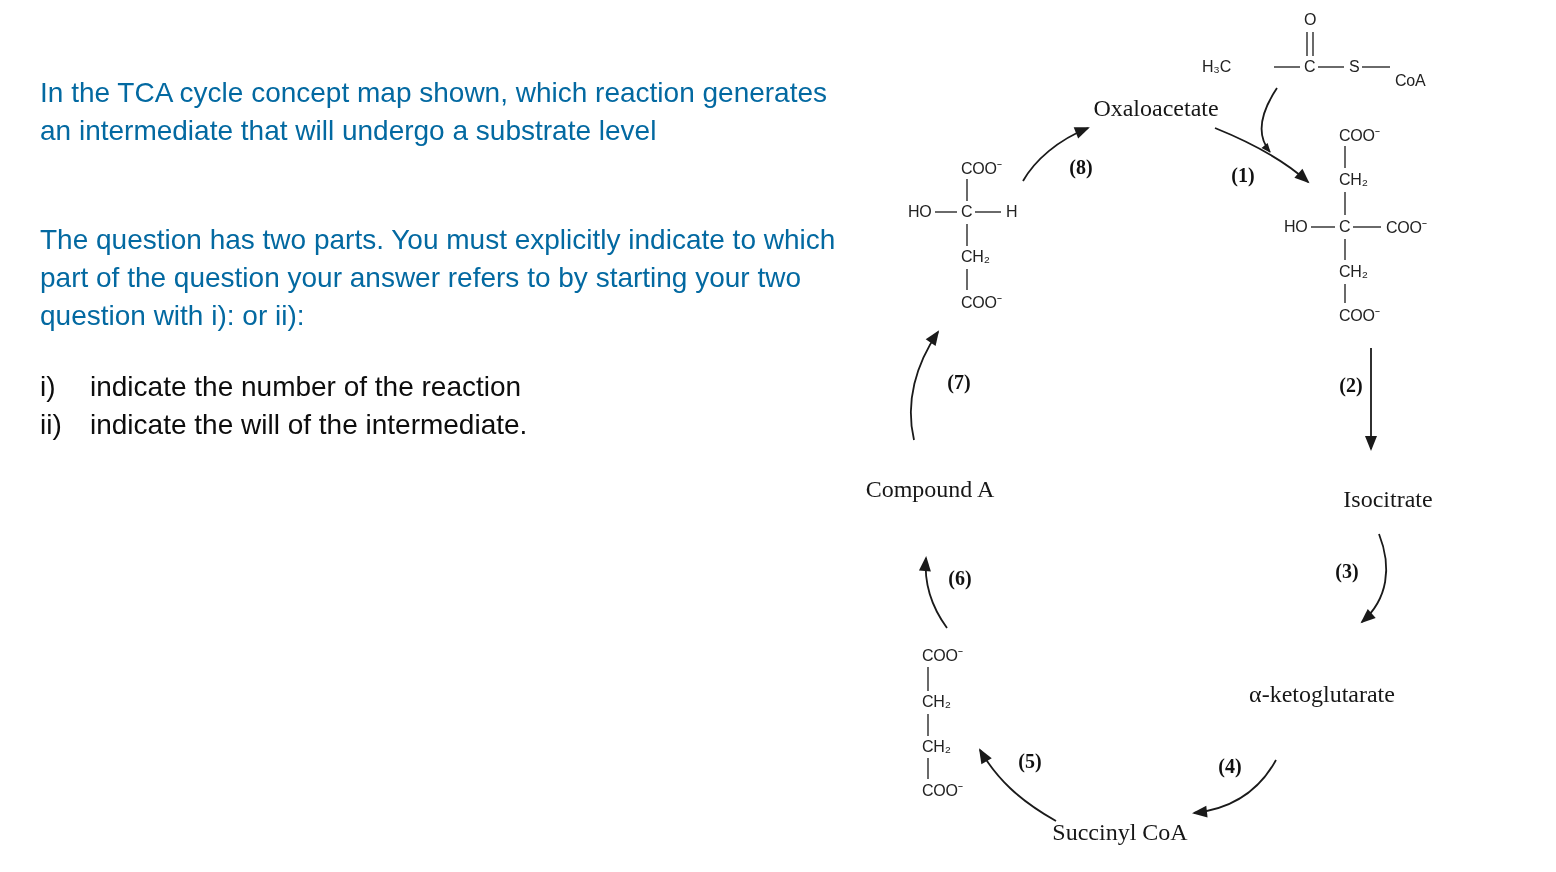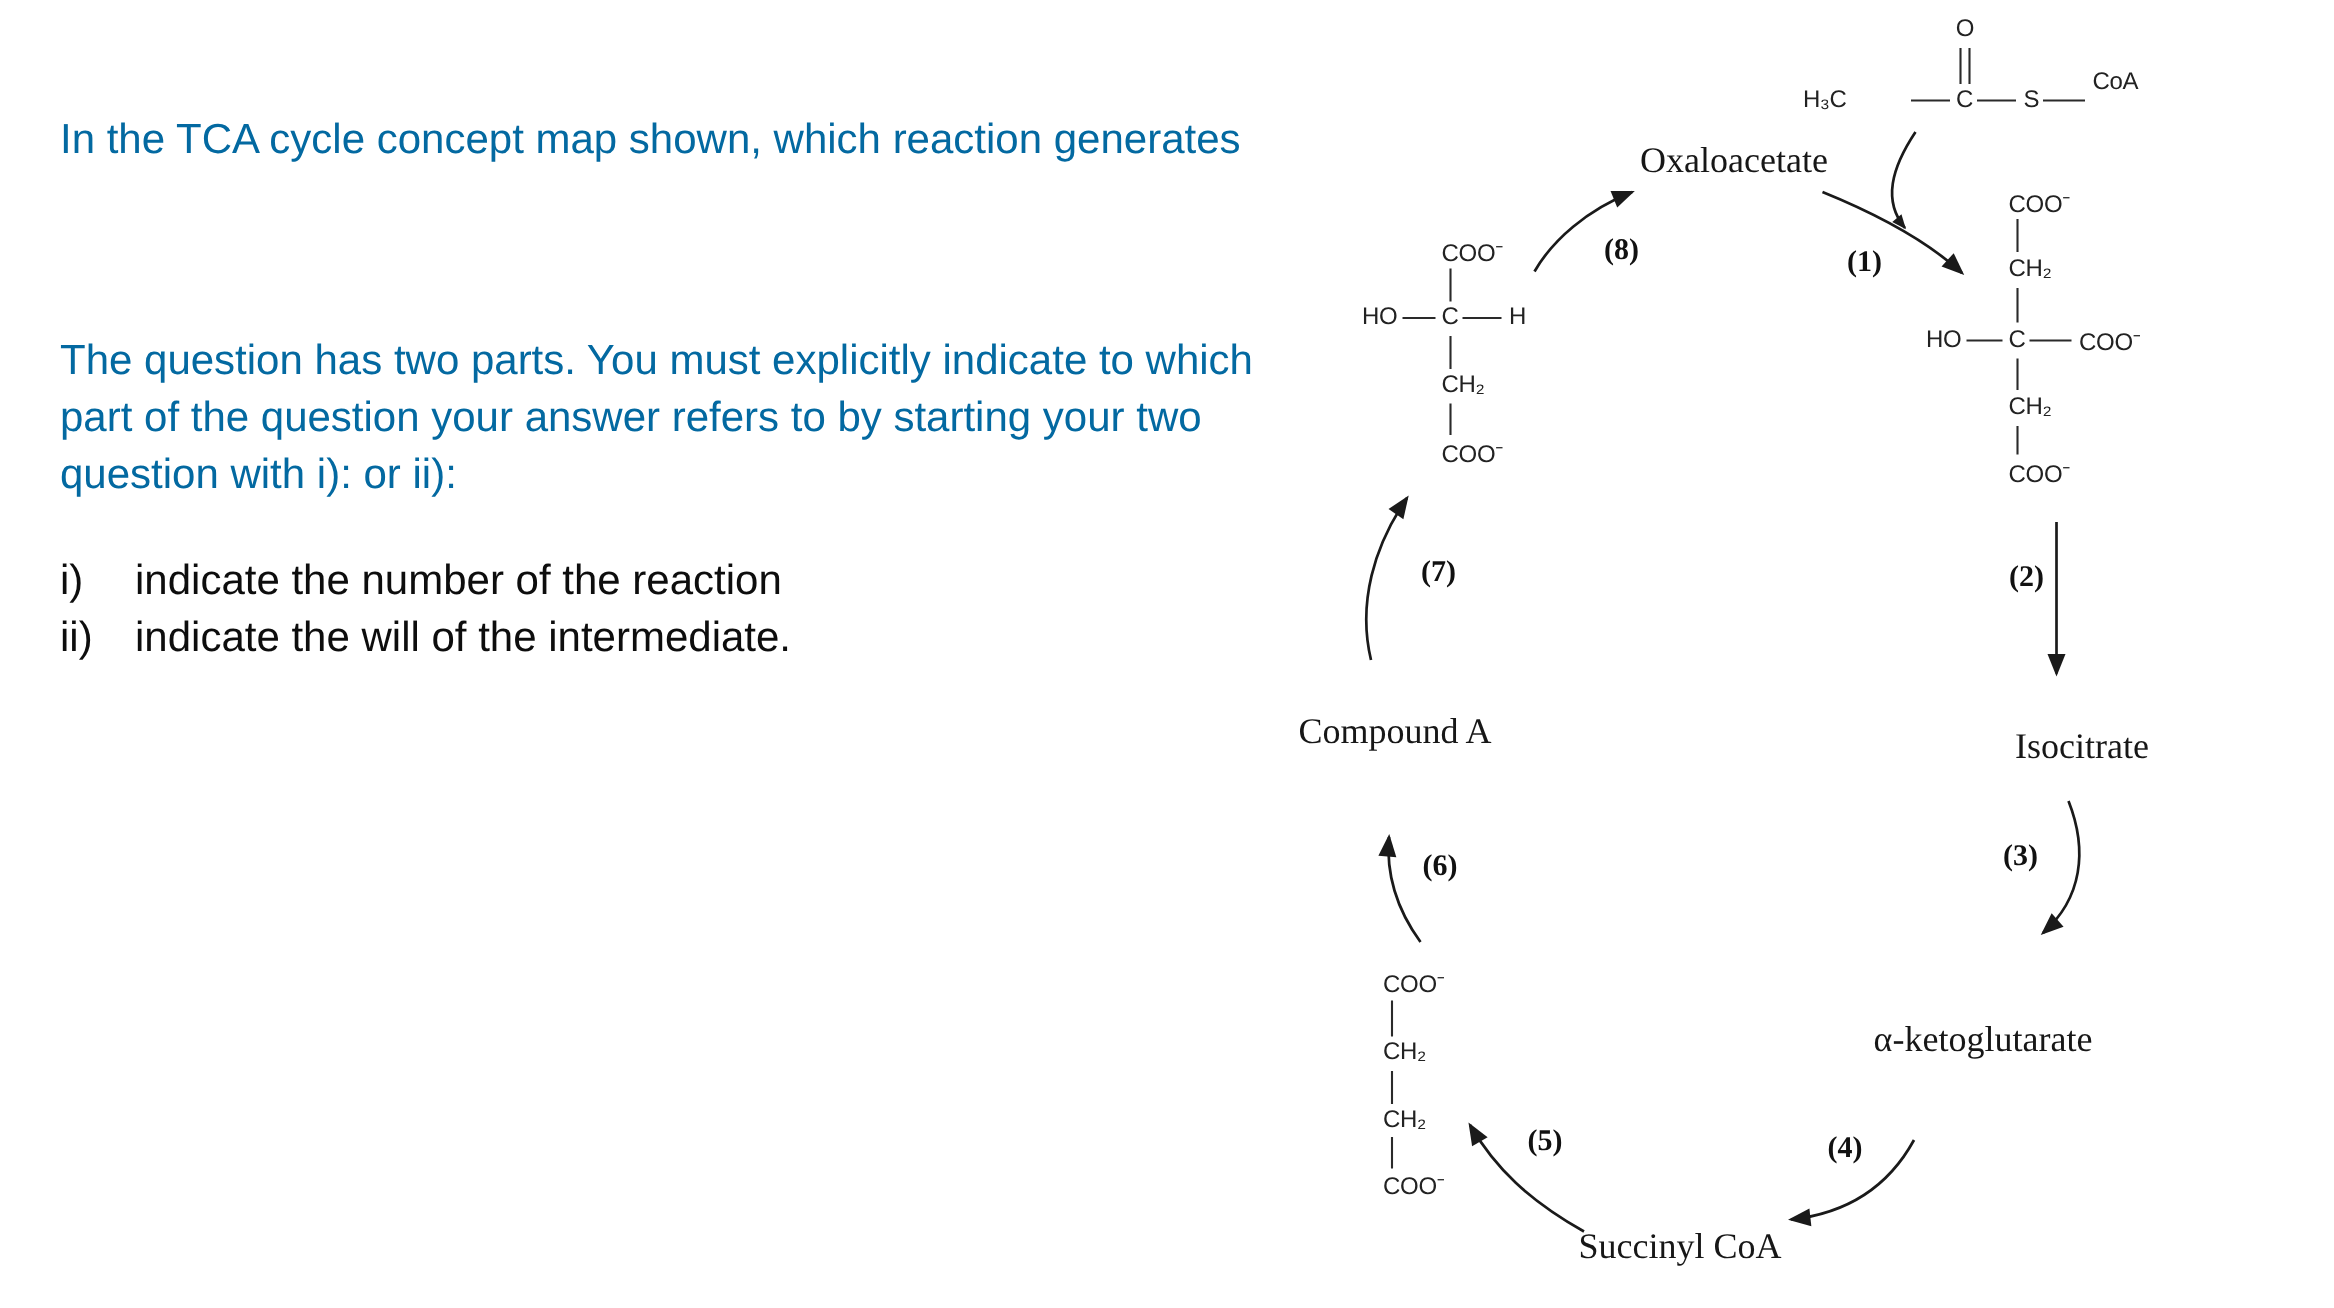--- a/index.html
+++ b/index.html
@@ -24,20 +24,21 @@
   .overlay { position:absolute; left:0; top:0; }
 </style>
 </head>
 <body>
 
 <div class="page">
 
   <section>
     <div class="para" style="top:74px">
       <div class="qline">In the TCA cycle concept map shown, which reaction generates</div>
+      <div class="qline">an intermediate that will undergo a substrate level</div>
     </div>
     <div class="para" style="top:221px">
       <div class="qline">The question has two parts. You must explicitly indicate to which</div>
       <div class="qline">part of the question your answer refers to by starting your two</div>
       <div class="qline">question with i): or ii):</div>
     </div>
     <div class="para" style="top:368px">
       <div class="qitem">
         <span class="qlabel">i)</span>
         <span>indicate the number of the reaction</span>
@@ -117,21 +118,21 @@
     <span class="lbl rnum" style="left:1230px; top:766px">(4)</span>
     <span class="lbl rnum" style="left:1030px; top:761px">(5)</span>
     <span class="lbl rnum" style="left:960px;  top:578px">(6)</span>
     <span class="lbl rnum" style="left:959px;  top:382px">(7)</span>
     <span class="lbl rnum" style="left:1081px; top:167px">(8)</span>
 
     <span class="atom centered" style="left:1310px; top:20px">O</span>
     <span class="atom" style="left:1202px; top:67px">H₃C</span>
     <span class="atom" style="left:1304px; top:67px">C</span>
     <span class="atom" style="left:1349px; top:67px">S</span>
-    <span class="atom" style="left:1395px; top:55px">CoA</span>
+    <span class="atom" style="left:1395px; top:81px">CoA</span>
 
     <span class="atom" style="left:1339px; top:135px">COO⁻</span>
     <span class="atom" style="left:1339px; top:180px">CH₂</span>
     <span class="atom" style="left:1284px; top:227px">HO</span>
     <span class="atom" style="left:1339px; top:227px">C</span>
     <span class="atom" style="left:1386px; top:227px">COO⁻</span>
     <span class="atom" style="left:1339px; top:272px">CH₂</span>
     <span class="atom" style="left:1339px; top:315px">COO⁻</span>
 
     <span class="atom" style="left:961px;  top:168px">COO⁻</span>

